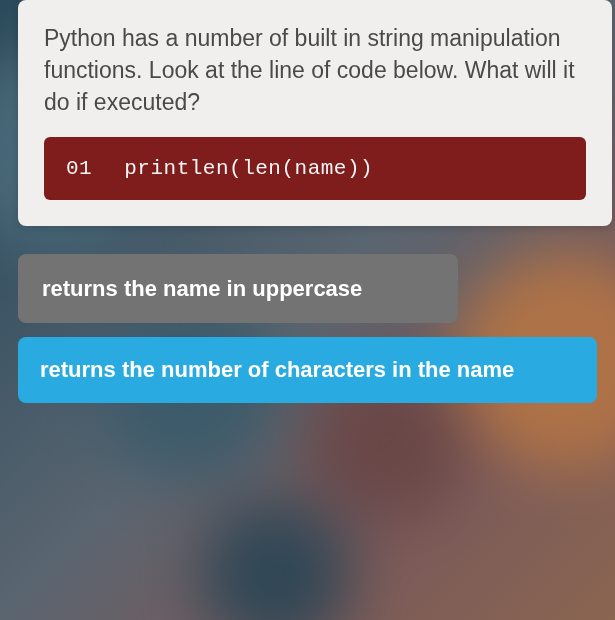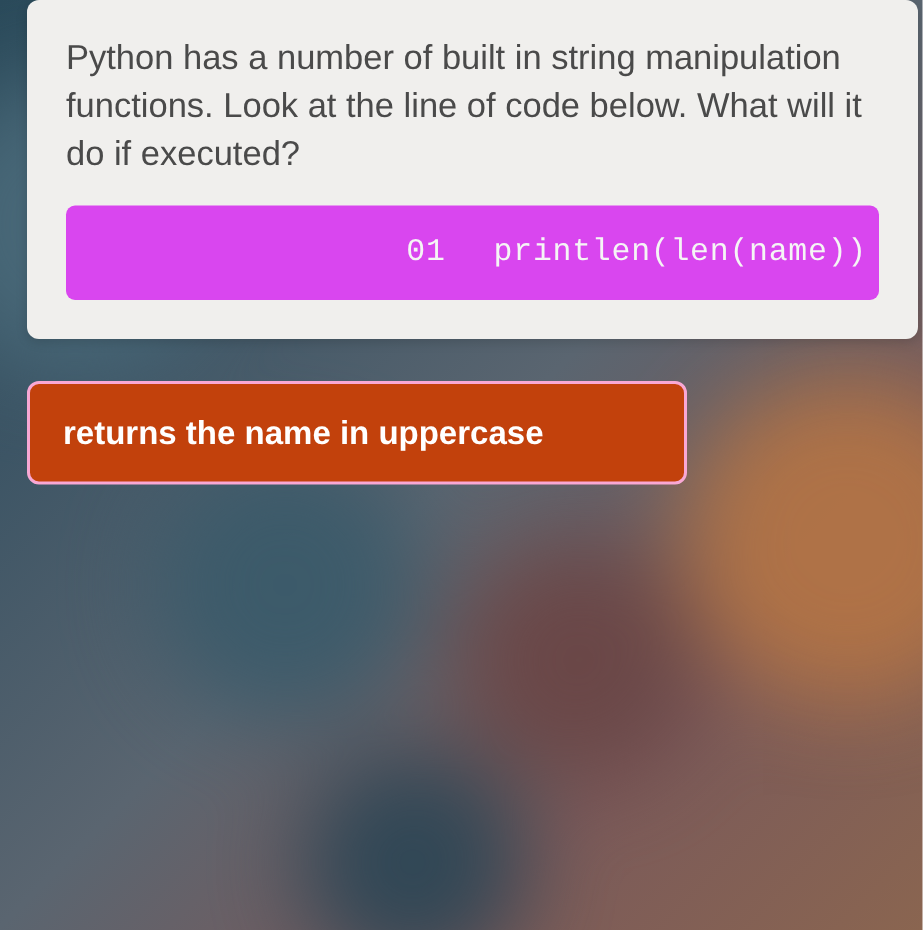--- a/index.html
+++ b/index.html
@@ -36,29 +36,28 @@
       box-shadow: 0 2px 8px rgba(0,0,0,0.15);
     }
     .question-text {
       font-size: 23px;
       line-height: 1.4;
       color: #4a4a4a;
       margin-bottom: 18px;
       font-weight: 400;
     }
     .code-block {
-      background: #d946ef;
+      background: #7f1d1d;
       border-radius: 6px;
-      padding: 20px 8px;
+      padding: 20px 22px;
       font-family: "Courier New", Consolas, monospace;
       font-size: 21px;
       color: #f5f5f5;
       white-space: pre;
       letter-spacing: 0.5px;
-      text-align: right;
     }
     .code-line-num {
       display: inline-block;
       margin-right: 32px;
     }
 
     .answers {
       position: relative;
       margin: 28px 18px 0 18px;
       display: flex;
@@ -74,22 +73,22 @@
       line-height: 1.35;
       cursor: pointer;
       border: none;
       text-align: left;
       width: 100%;
     }
     .answer-option.cyan {
       background: #29abe2;
     }
     .answer-option.purple {
-      background: #c2410c;
-      border: 2px solid #f9a8d4;
+      background: #737373;
+      border: 2px solid #737373;
       width: 76%;
     }
   </style>
 </head>
 <body>
 
 <div class="bg-blur">
   <div class="bg-blob blob1"></div>
   <div class="bg-blob blob2"></div>
   <div class="bg-blob blob3"></div>
@@ -97,13 +96,14 @@
   <div class="bg-blob blob5"></div>
 </div>
 
 <div class="question-card">
   <div class="question-text">Python has a number of built in string manipulation functions. Look at the line of code below. What will it do if executed?</div>
   <div class="code-block"><span class="code-line-num">01</span><span>printlen(len(name))</span></div>
 </div>
 
 <div class="answers">
   <button class="answer-option purple">returns the name in uppercase</button>
+  <button class="answer-option cyan">returns the number of characters in the name</button>
 </div>
 
 </body></html>

